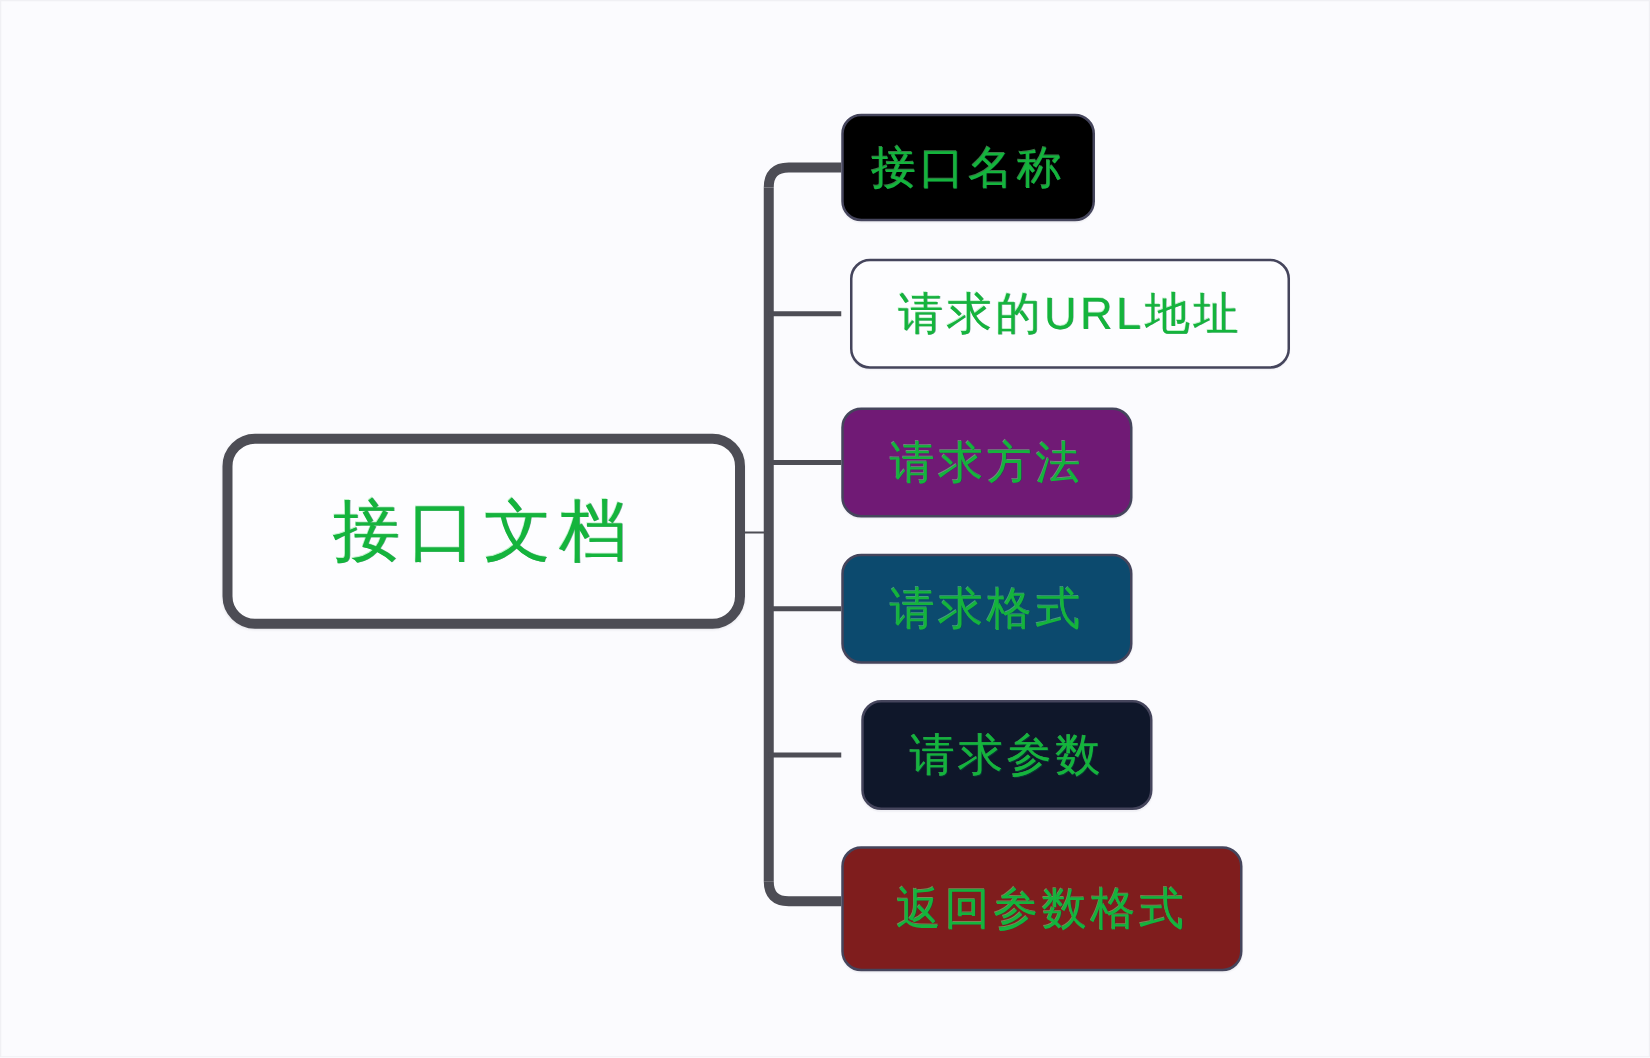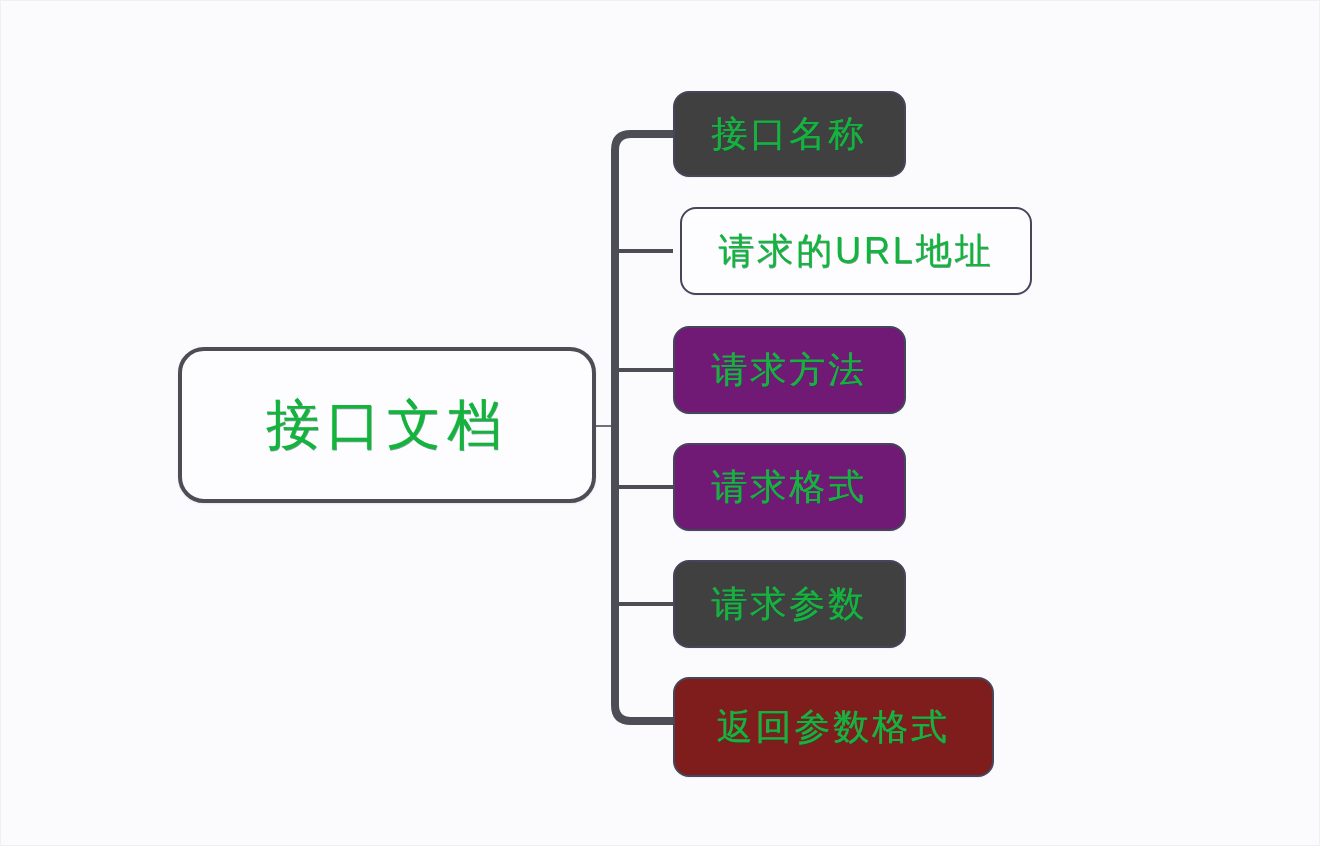--- a/index.html
+++ b/index.html
@@ -29,21 +29,21 @@
   .node {
     position: absolute;
     box-sizing: border-box;
     display: flex;
     align-items: center;
     justify-content: center;
     background: #fdfdff;
     z-index: 3;
   }
   .node-root {
-    border: 4px solid #22c55e;
+    border: 8px solid #22c55e;
     border-radius: 26px;
     box-shadow: 0 1px 2px rgba(60,60,80,0.10);
   }
   .node-child {
     border: 2px solid #45455c;
     border-radius: 16px;
     box-shadow: 0 1px 1px rgba(70,70,95,0.06);
   }
   .node-label {
     color: #14b43c;
@@ -85,33 +85,33 @@
       <path d="M 614 486 L 672 486" stroke="#4d4d55" stroke-width="4" fill="none" stroke-linecap="butt" stroke-linejoin="round"></path>
       <path d="M 614 603 L 672 603" stroke="#4d4d55" stroke-width="4" fill="none" stroke-linecap="butt" stroke-linejoin="round"></path>
       <path d="M 614 704 Q 614 720 630 720 L 672 720" stroke="#4d4d55" stroke-width="8" fill="none" stroke-linecap="butt" stroke-linejoin="round"></path>
     </svg>
 
   <div class="node node-root" id="root-node" style="left: 177px; top: 346px; width: 418px; height: 156px; border-color: rgb(77, 77, 85); background: rgb(253, 253, 255);">
     <span class="node-label" style="color: rgb(20, 180, 60);">接口文档</span>
   </div>
 
   <div id="children-layer">
-      <div class="node node-child" style="left: 672px; top: 90px; width: 233px; height: 86px; border-color: rgb(69, 69, 92); background: #404040;">
+      <div class="node node-child" style="left: 672px; top: 90px; width: 203px; height: 86px; border-color: rgb(69, 69, 92); background: #000000;">
         <span class="node-label" style="color: rgb(20, 180, 60);">接口名称</span>
       </div>
       <div class="node node-child" style="left: 679px; top: 206px; width: 352px; height: 88px; border-color: rgb(69, 69, 92); background: rgb(253, 253, 255);">
         <span class="node-label" style="color: rgb(20, 180, 60);">请求的URL地址</span>
       </div>
       <div class="node node-child" style="left: 672px; top: 325px; width: 233px; height: 88px; border-color: rgb(69, 69, 92); background: #701a75;">
         <span class="node-label" style="color: rgb(20, 180, 60);">请求方法</span>
       </div>
-      <div class="node node-child" style="left: 672px; top: 442px; width: 233px; height: 88px; border-color: rgb(69, 69, 92); background: #701a75;">
+      <div class="node node-child" style="left: 672px; top: 442px; width: 233px; height: 88px; border-color: rgb(69, 69, 92); background: #0c4a6e;">
         <span class="node-label" style="color: rgb(20, 180, 60);">请求格式</span>
       </div>
-      <div class="node node-child" style="left: 672px; top: 559px; width: 233px; height: 88px; border-color: rgb(69, 69, 92); background: #404040; font-family: Liberation Mono, monospace;">
+      <div class="node node-child" style="left: 688px; top: 559px; width: 233px; height: 88px; border-color: rgb(69, 69, 92); background: #0f172a; font-family: Liberation Mono, monospace;">
         <span class="node-label" style="color: rgb(20, 180, 60);">请求参数</span>
       </div>
       <div class="node node-child" style="left: 672px; top: 676px; width: 321px; height: 100px; border-color: rgb(69, 69, 92); background: #7f1d1d;">
         <span class="node-label" style="color: rgb(20, 180, 60);">返回参数格式</span>
       </div>
     </div>
 
 
 </div>
 

